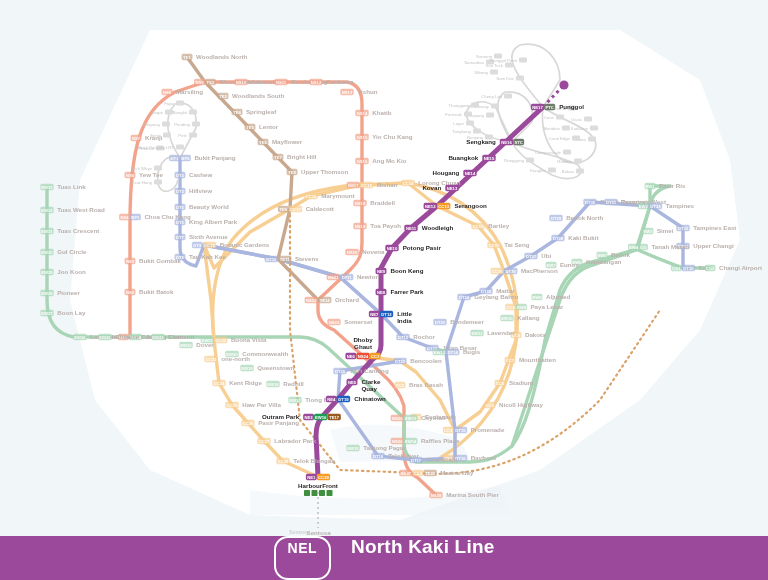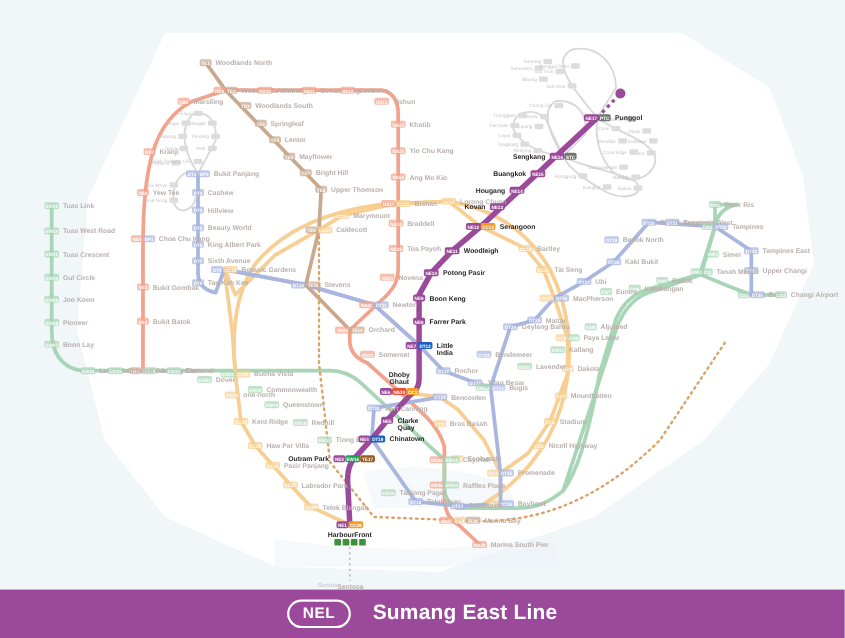--- a/index.html
+++ b/index.html
@@ -6,21 +6,21 @@
   body{
     width:768px;height:580px;overflow:hidden;
     background:#f1f6f9;
     font-family:"Liberation Sans", sans-serif;
     position:relative;
   }
   #map-root{position:absolute;left:0;top:0;width:768px;height:580px;}
   .svg-layer{position:absolute;left:0;top:0;}
   #footer-banner{
     position:absolute;left:0;bottom:0;width:768px;height:44px;
-    background:#9b4a9b;display:flex;align-items:center;justify-content:center;
+    background:#9b4a9b;display:flex;justify-content:center;
     gap:20px;
   }
   #footer-banner .line-bullet{
     border:2px solid #ffffff;color:#ffffff;border-radius:14px;
     padding:3px 12px;font-size:14px;font-weight:bold;letter-spacing:.5px;
     line-height:1.1;
   }
   #footer-banner .line-name{
     color:#ffffff;font-size:19px;font-weight:bold;letter-spacing:.2px;
   }
@@ -967,16 +967,16 @@
         </g>
         <g>
           <path d="M318,492 L318,528" stroke="#b0b0b0" stroke-width="1.2" stroke-dasharray="2 3" fill="none"></path>
           <text x="310" y="534" text-anchor="end" font-size="5.4" fill="#cfcfcf" font-weight="bold">Sentosa</text>
         </g>
       </g>
   </svg>
 
   <div id="footer-banner">
     <span class="line-bullet">NEL</span>
-    <span class="line-name">Sumang East Line</span>
+    <span class="line-name">North Kaki Line</span>
   </div>
 
 </div>
 
 </body></html>

